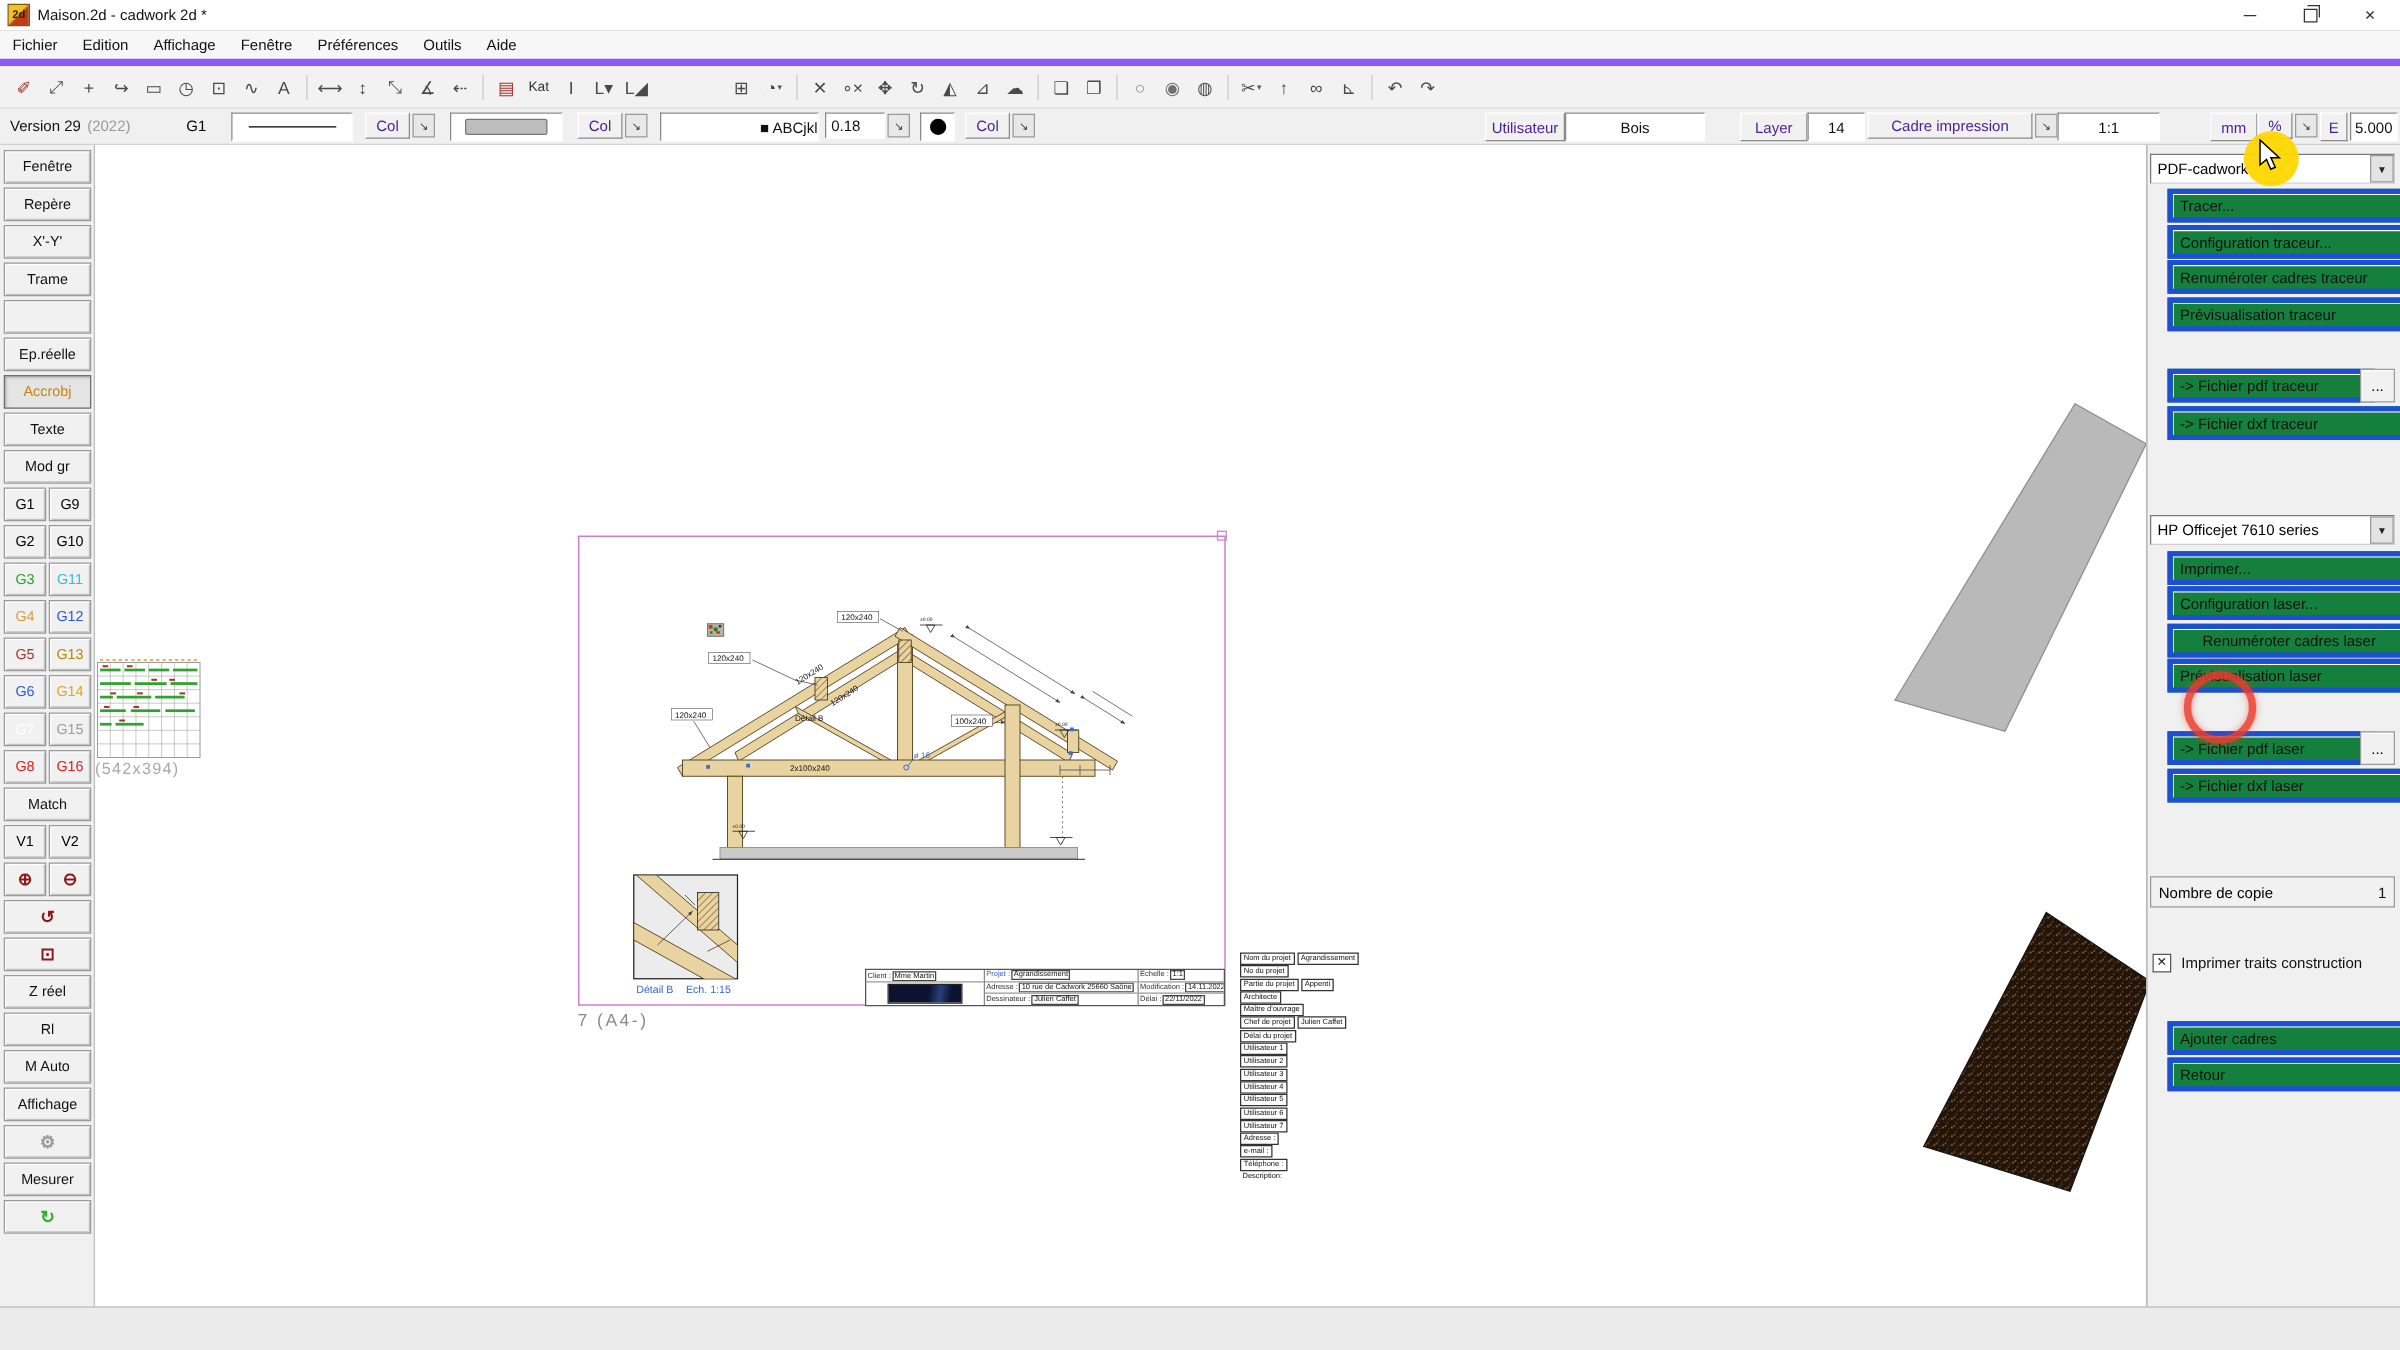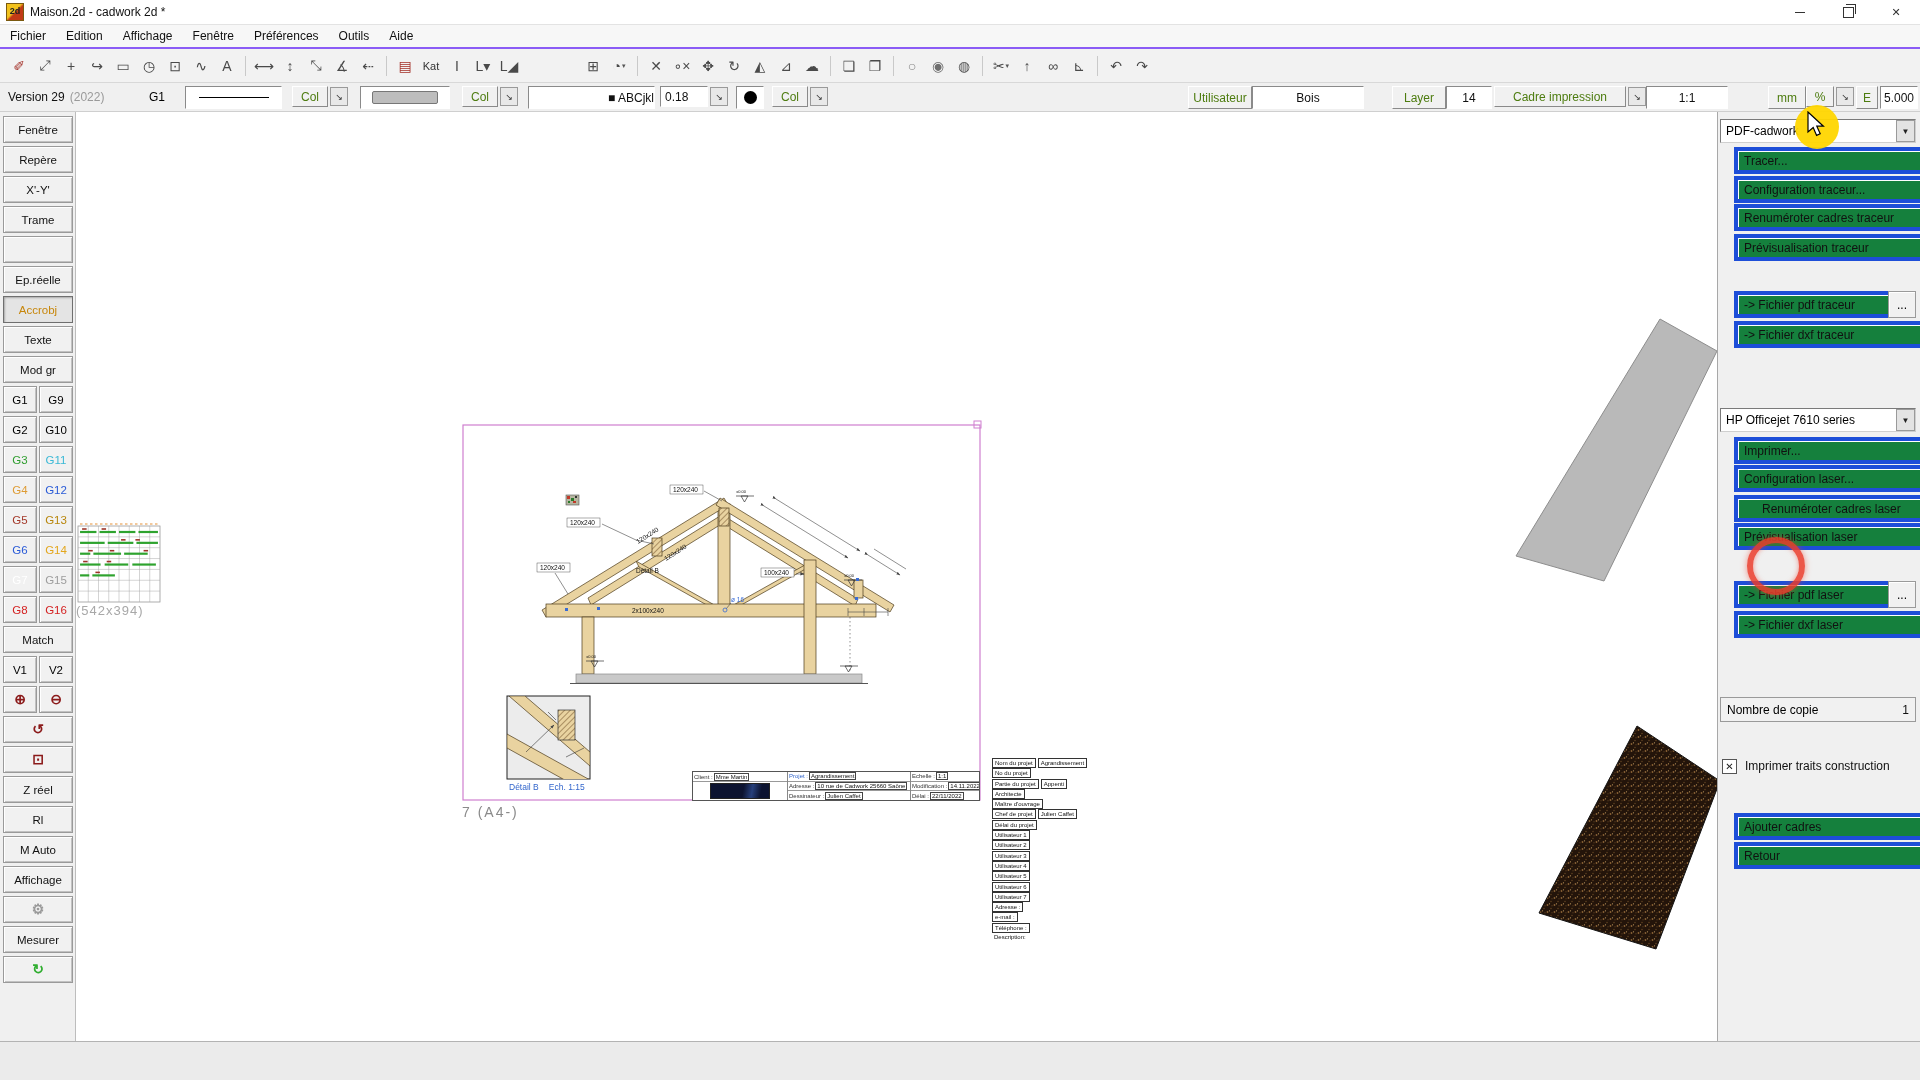--- a/index.html
+++ b/index.html
@@ -9,33 +9,33 @@
   
   .titlebar{height:24px;background:#ffffff;display:flex;align-items:center;border-bottom:1px solid #e3e3e3;}
   .appicon{width:16px;height:16px;margin:0 6px 0 6px;background:linear-gradient(135deg,#f2c21e 45%,#c23a16 55%);
     border:1px solid #7a5a10;font-size:9px;font-weight:bold;color:#222;text-align:center;line-height:15px;}
   .title-text{font-size:12px;color:#111;}
   .wincontrols{margin-left:auto;display:flex;height:24px;}
   .winbtn{width:48px;height:24px;display:flex;align-items:center;justify-content:center;color:#333;font-size:11px;}
   .min-glyph{width:10px;height:1px;background:#333;}
   .restore-glyph{width:9px;height:9px;border:1px solid #333;position:relative;background:#fff;}
   .restore-glyph:before{content:"";position:absolute;left:2px;top:-4px;width:9px;height:9px;border:1px solid #333;border-bottom:none;border-left:none;}
-  .menubar{height:22px;background:#f7f7f7;display:flex;align-items:center;border-bottom:2px solid #8b5cf6;}
+  .menubar{height:22px;background:#f7f7f7;display:flex;align-items:center;border-bottom:6px solid #8b5cf6;}
   .menu-item{font-size:12px;color:#111;padding:3px 10px;}
   .toolbar{height:33px;background:#f2f2f2;display:flex;align-items:center;border-bottom:1px solid #d8d8d8;padding-left:6px;}
   .ticon{min-width:22px;height:22px;display:inline-flex;align-items:center;justify-content:center;
     font-size:14px;color:#4a4a4a;margin:0 1px;border:1px solid transparent;}
   .ticon .dd{font-size:7px;margin-left:1px;color:#555;}
   .ticon.txt{font-size:11px;color:#333;}
   .tsep{width:1px;height:20px;background:#c9c9c9;margin:0 5px;}
   .tgap{width:58px;}
   .propsbar{height:28px;background:#f0f0f0;position:relative;border-bottom:1px solid #cfcfcf;font-size:12px;}
   .propsbar .abs{position:absolute;top:3px;height:21px;display:flex;align-items:center;}
   .raised{background:#f1f1f1;border:1px solid;border-color:#ffffff #8a8a8a #8a8a8a #ffffff;
-    display:inline-flex;align-items:center;justify-content:center;font-size:12px;color:#4d7c0f;}
+    display:inline-flex;align-items:center;justify-content:center;font-size:12px;color:#4c1d95;}
   .sunken{background:#ffffff;border:1px solid;border-color:#8a8a8a #ffffff #ffffff #8a8a8a;
     display:inline-flex;align-items:center;font-size:12px;color:#111;}
   .dd-arrow{width:16px;height:17px;background:#e8e8e8;border:1px solid #9a9a9a;font-size:9px;
     display:inline-flex;align-items:center;justify-content:center;color:#333;margin-left:2px;}
   .verlabel{color:#111;} .veryear{color:#9a9a9a;margin-left:5px;}
 
   
   .main{display:flex;height:929px;}
   .sidebar{width:76px;background:#f0f0f0;border-right:1px solid #bdbdbd;padding-top:4px;box-sizing:border-box;}
   .sbtn{display:block;width:70px;height:27px;margin:0 0 3px 3px;background:#f1f1f1;border:1px solid #9a9a9a;

